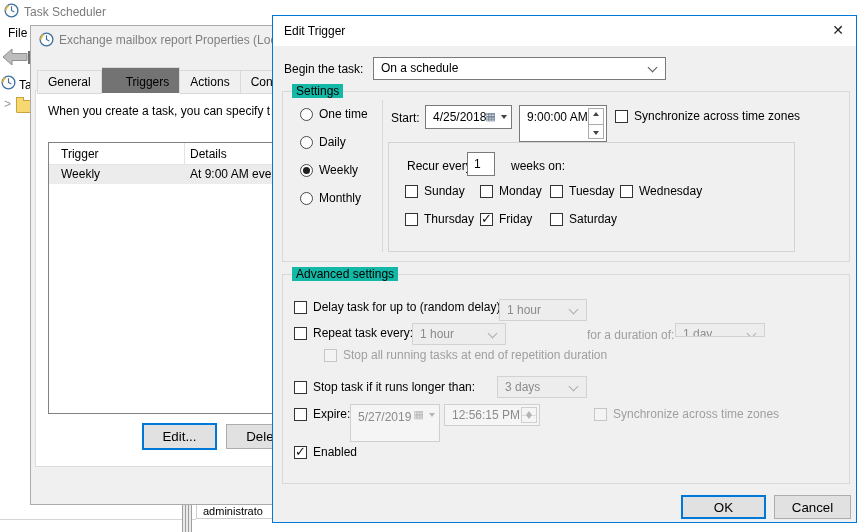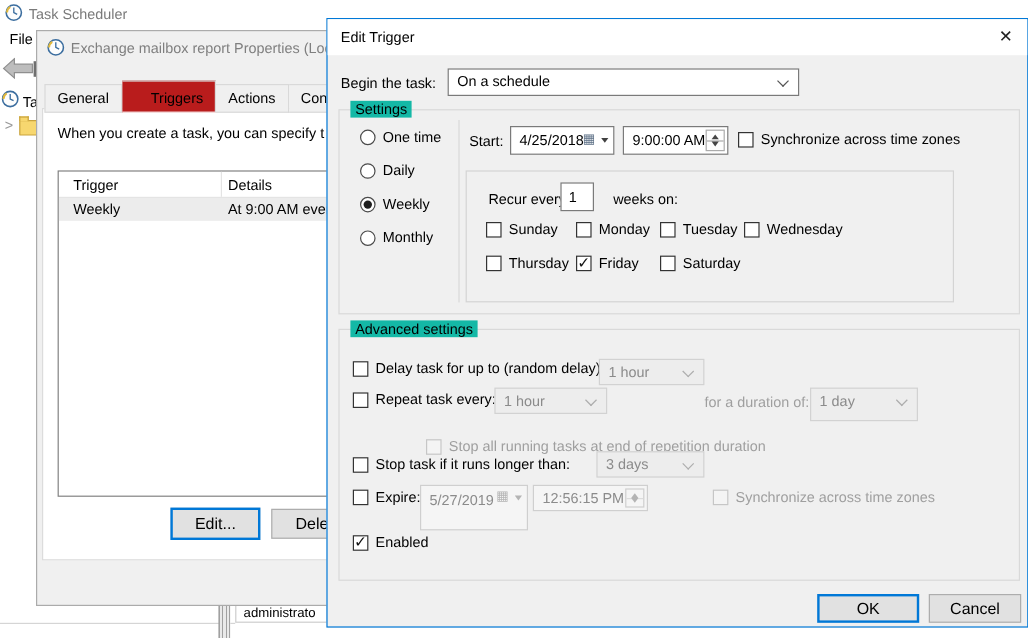--- a/index.html
+++ b/index.html
@@ -47,21 +47,21 @@
   .glabel{position:absolute;top:-8px;left:9px;background:#14b8a6;padding:0 4px;line-height:14px;}
   .btn{position:absolute;background:#e1e1e1;border:1px solid #adadad;box-sizing:border-box;
        display:flex;align-items:center;justify-content:center;overflow:hidden;}
   .btn.focused{border:2px solid #0078d7;}
   
   #props{left:30px;top:25px;width:250px;height:480px;background:#f0f0f0;
          border:1px solid #ababab;box-sizing:border-box;z-index:10;}
   .tab{padding:4px 10px 4px;background:#f0f0f0;border:1px solid #d9d9d9;border-left:none;
        position:relative;white-space:nowrap;}
   .tab:first-child{border-left:1px solid #d9d9d9;}
-  .tab.active{background:#b91c1c;margin-top:-3px;padding-top:7px;border-bottom:1px solid #fff;z-index:3;padding-left:24px;}
+  .tab.active{background:#737373;margin-top:-3px;padding-top:7px;border-bottom:1px solid #fff;z-index:3;padding-left:24px;}
   #props-page{left:4px;top:64px;width:246px;height:377px;background:#fff;border:1px solid #dcdcdc;
          box-sizing:border-box;z-index:1;}
   .listbox{position:absolute;background:#fff;border:1px solid #828282;box-sizing:border-box;overflow:hidden;}
   .lb-header{display:flex;height:22px;border-bottom:1px solid #e4e4e4;box-sizing:border-box;}
   .lb-c1{width:136px;box-sizing:border-box;padding:4px 0 0 12px;border-right:1px solid #e4e4e4;
          overflow:hidden;white-space:nowrap;}
   .lb-c2{flex:1;padding:4px 0 0 5px;overflow:hidden;white-space:nowrap;}
   .lb-row{display:flex;height:19px;background:#ececec;}
   .lb-row .lb-c1{padding-top:2px;border-right:none;}
   .lb-row .lb-c2{padding-top:2px;}
@@ -178,21 +178,21 @@
         </span>
 
       <span class="abs" style="left:99px;top:8px;width:1px;height:152px;background:#d9d9d9;"></span>
 
       <span class="abs" style="left:108px;top:19px;">Start:</span>
       <div class="field" style="left:142px;top:13px;width:87px;height:24px;">
         <span>4/25/2018</span>
         <span class="calglyph">▦</span>
         <span class="tri"></span>
       </div>
-      <div class="field" style="left:236px;top:13px;width:88px;height:24px;">
+      <div class="field" style="left:236px;top:13px;width:88px;height:37px;">
         <span>9:00:00 AM</span>
         <span class="spin">
             <span class="mid"></span>
           </span>
       </div>
       <span class="cbwrap" style="left:332px;top:17px;">
         <span class="cb"></span>
         <span class="lbl">Synchronize across time zones</span>
         </span>
 
@@ -244,25 +244,25 @@
         <span class="chev"></span></div>
 
       <span class="cbwrap" style="left:11px;top:51px;">
         <span class="cb"></span>
         <span class="lbl">Repeat task every:</span>
         </span>
       <div class="combo disabled" style="left:129px;top:48px;width:94px;height:22px;">
         <span>1 hour</span>
         <span class="chev"></span></div>
       <span class="abs gray" style="left:304px;top:53px;">for a duration of:</span>
-      <div class="combo disabled" style="left:392px;top:48px;width:90px;height:28px;">
+      <div class="combo disabled" style="left:392px;top:48px;width:90px;height:14px;">
         <span>1 day</span>
         <span class="chev"></span></div>
 
-      <span class="cbwrap" style="left:41px;top:90px;margin-left:31px;">
+      <span class="cbwrap" style="left:41px;top:73px;">
         <span class="cb disabled"></span>
         <span class="lbl gray">Stop all running tasks at end of repetition duration</span>
         </span>
 
       <span class="cbwrap" style="left:11px;top:105px;">
         <span class="cb"></span>
         <span class="lbl">Stop task if it runs longer than:</span>
         </span>
       <div class="combo disabled" style="left:214px;top:101px;width:90px;height:22px;">
         <span>3 days</span>

